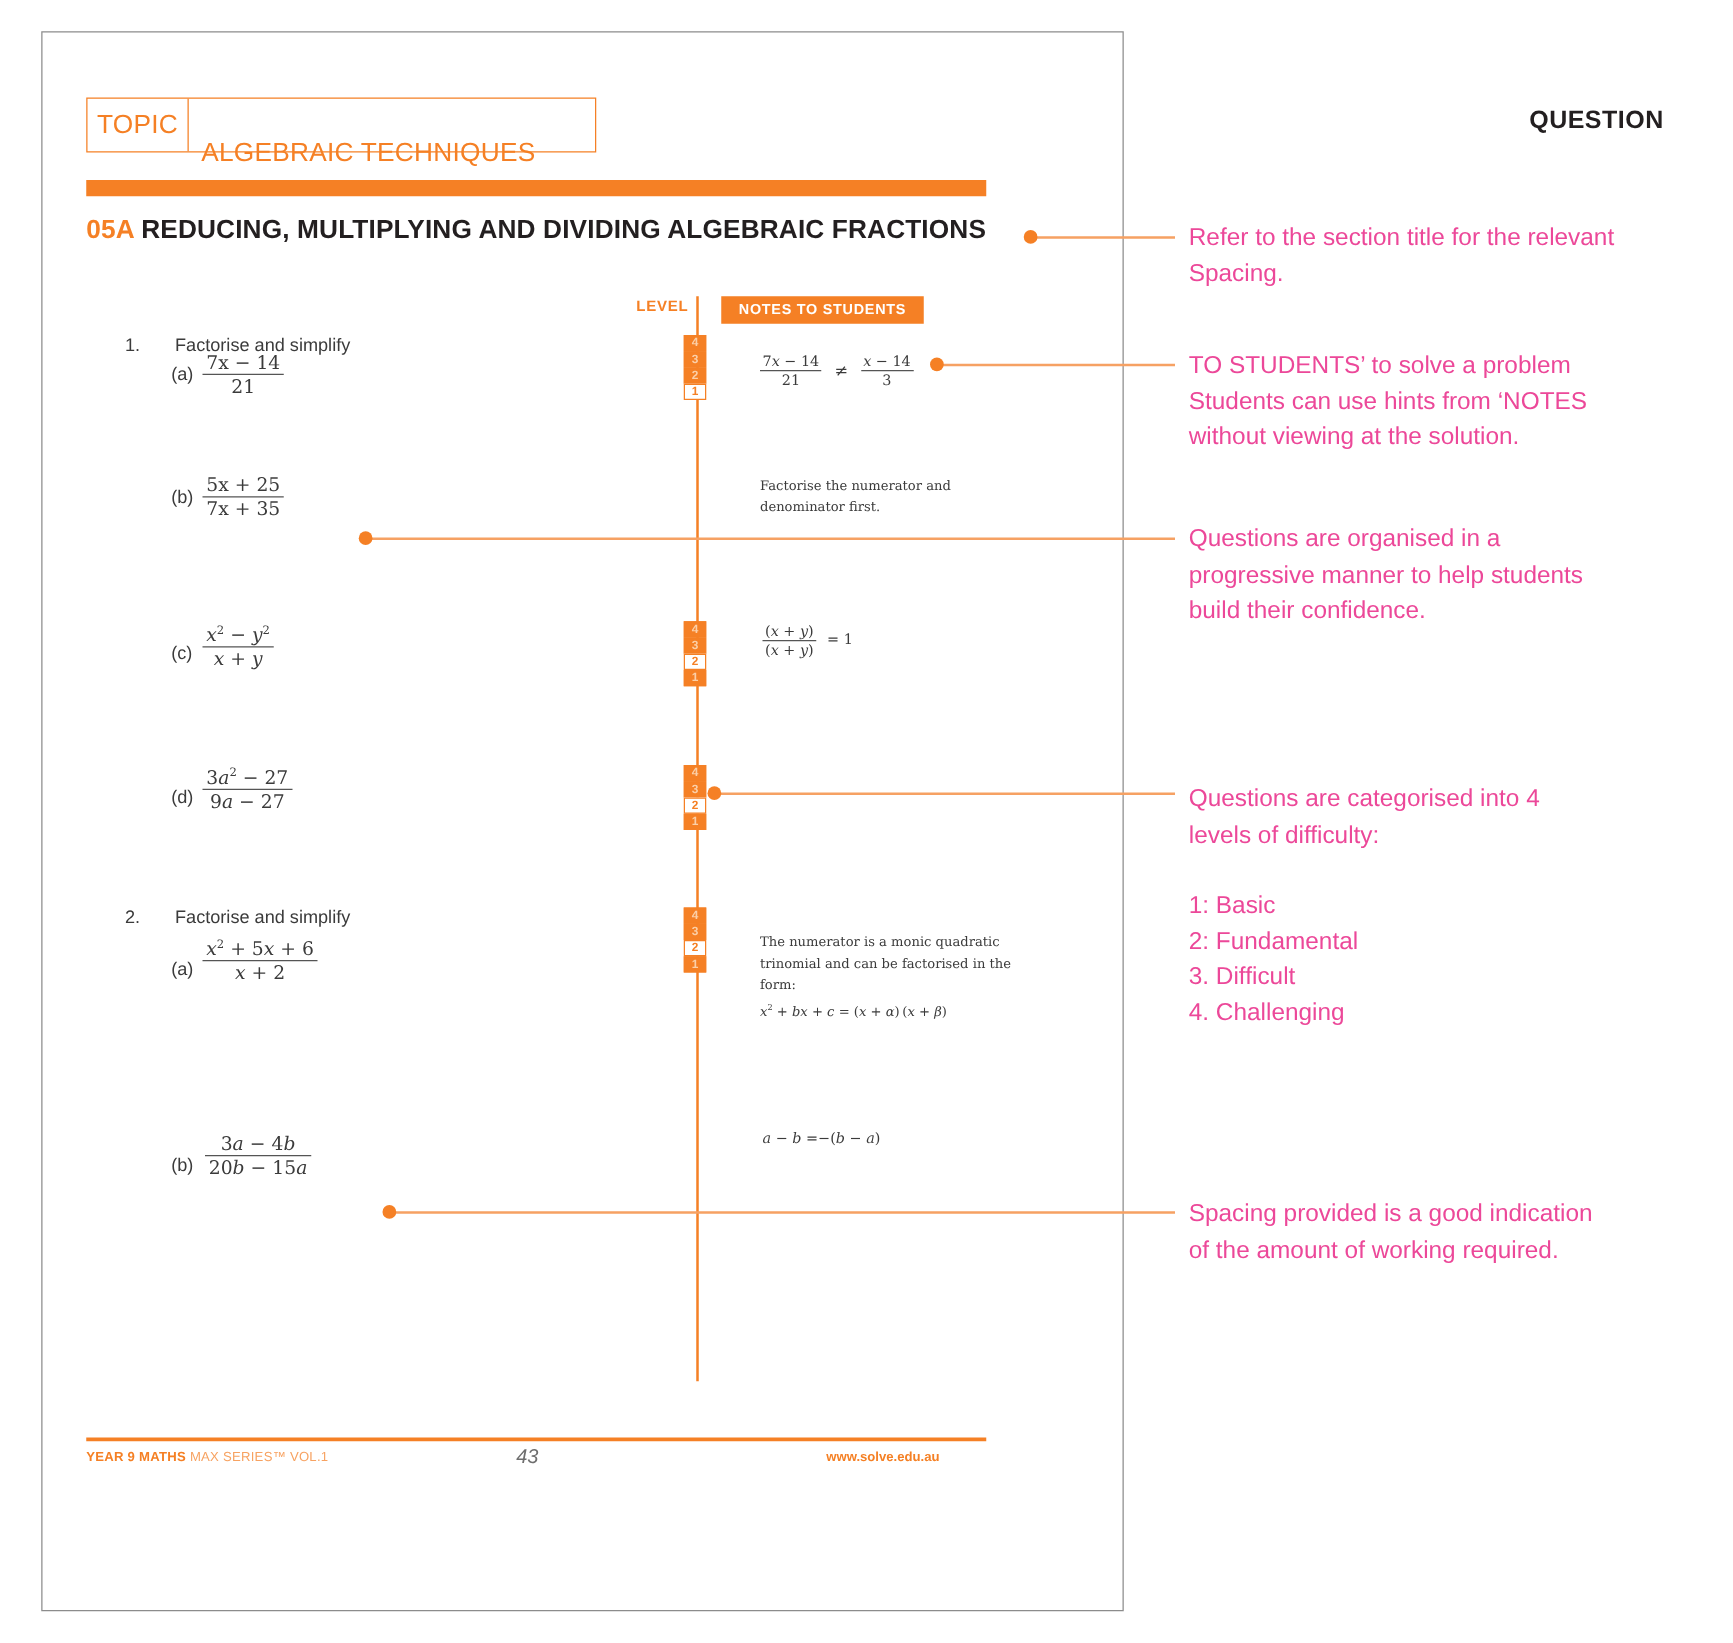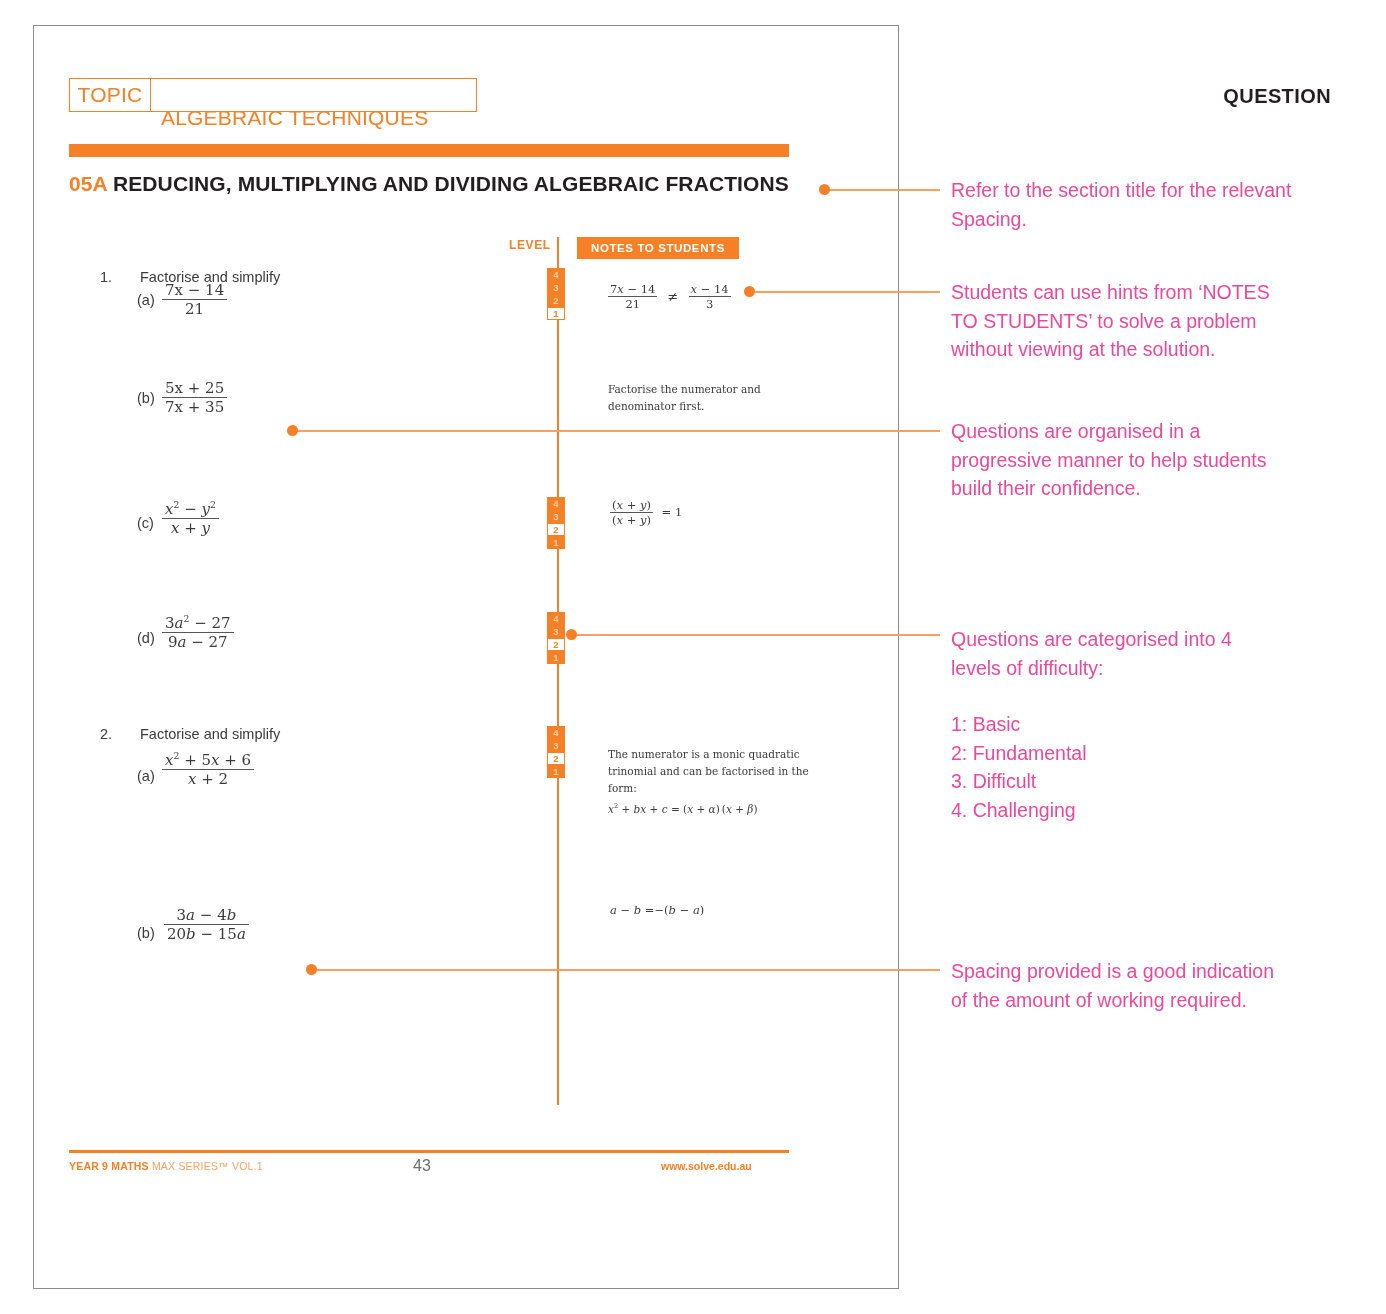--- a/index.html
+++ b/index.html
@@ -4,21 +4,21 @@
 <style>
   html,body{margin:0;padding:0;background:#ffffff;}
   body{width:1386px;height:1314px;position:relative;
        font-family:"Liberation Sans",sans-serif;overflow:hidden;}
 
   
   #page-sheet{position:absolute;left:33px;top:25px;width:866px;height:1264px;
               border:1.5px solid #8c8c8c;background:#fff;box-sizing:border-box;}
 
   
-  #topic-box{position:absolute;left:69px;top:78px;width:408px;height:34px;
+  #topic-box{position:absolute;left:69px;top:78px;width:408px;height:44px;
              border:1px solid #F58025;box-sizing:border-box;display:flex;align-items:center;}
   #topic-label{width:80px;text-align:center;font-size:21px;color:#F58025;
                letter-spacing:.2px;font-family:"Liberation Sans",sans-serif;}
   #topic-divider{width:1px;height:100%;background:#F58025;}
   #topic-value{padding-left:10px;font-size:21px;color:#F58025;letter-spacing:.2px;margin-top:46px;}
   #header-right{position:absolute;right:55px;top:85px;font-size:20px;font-weight:bold;
                 color:#231f20;letter-spacing:.4px;}
   #header-bar{position:absolute;left:69px;top:144px;width:720px;height:13px;background:#F58025;}
 
   
@@ -68,21 +68,21 @@
 
   
   .ann{position:absolute;width:400px;font-size:19.5px;line-height:28.5px;color:#ec4899;}
   .ann .list-line{display:block;}
 
   
   #footer-rule{position:absolute;left:69px;top:1150px;width:720px;height:3px;background:#F58025;}
   #footer-left{position:absolute;left:69px;top:1160px;font-size:10.5px;color:#F58025;letter-spacing:.2px;}
   #footer-left .b{font-weight:bold;}
   #footer-left .l{color:#F7A261;}
-  #footer-page{position:absolute;left:413px;top:1157px;font-size:16px;color:#6e6e6e;}
+  #footer-page{position:absolute;left:413px;top:1157px;font-size:16px;font-style:italic;color:#6e6e6e;}
   #footer-right{position:absolute;left:661px;top:1160px;font-size:10.5px;font-weight:bold;color:#F58025;}
 </style>
 </head>
 <body>
 
 <div id="page-sheet"></div>
 
 <div id="topic-box">
   <div id="topic-label">TOPIC</div>
   <div id="topic-divider"></div>
@@ -209,22 +209,22 @@
 
 <div class="conn" style="left:311px;top:969px;width:629px;"></div>
 <div class="dot" style="left:306px;top:964px;"></div>
 
 <div class="ann" style="left:951px;top:176px;">
   <span class="list-line">Refer to the section title for the relevant</span>
   <span class="list-line">Spacing.</span>
 </div>
 
 <div class="ann" style="left:951px;top:278px;">
+  <span class="list-line">TO STUDENTS’ to solve a problem</span>
   <span class="list-line">Students can use hints from ‘NOTES</span>
-  <span class="list-line">TO STUDENTS’ to solve a problem</span>
   <span class="list-line">without viewing at the solution.</span>
 </div>
 
 <div class="ann" style="left:951px;top:417px;">
   <span class="list-line">Questions are organised in a</span>
   <span class="list-line">progressive manner to help students</span>
   <span class="list-line">build their confidence.</span>
 </div>
 
 <div class="ann" style="left:951px;top:625px;">

